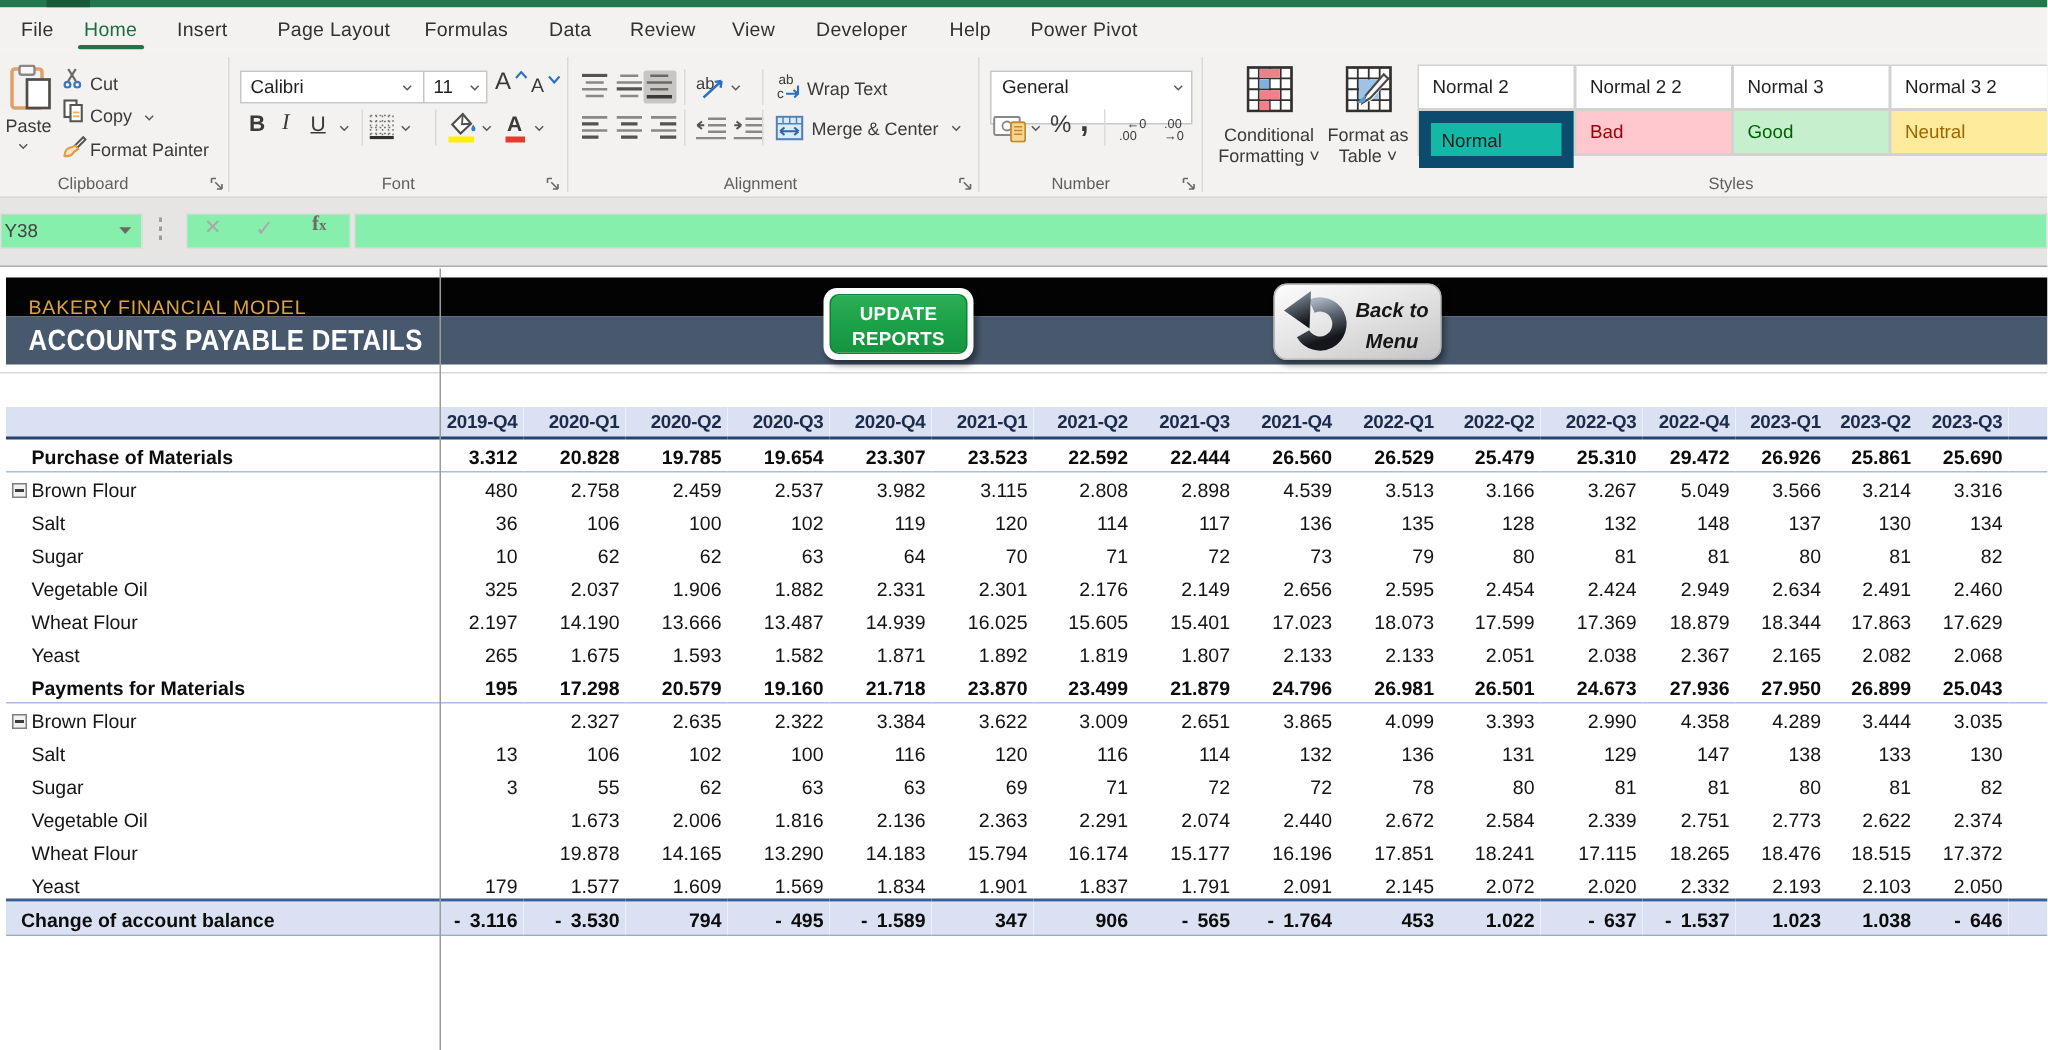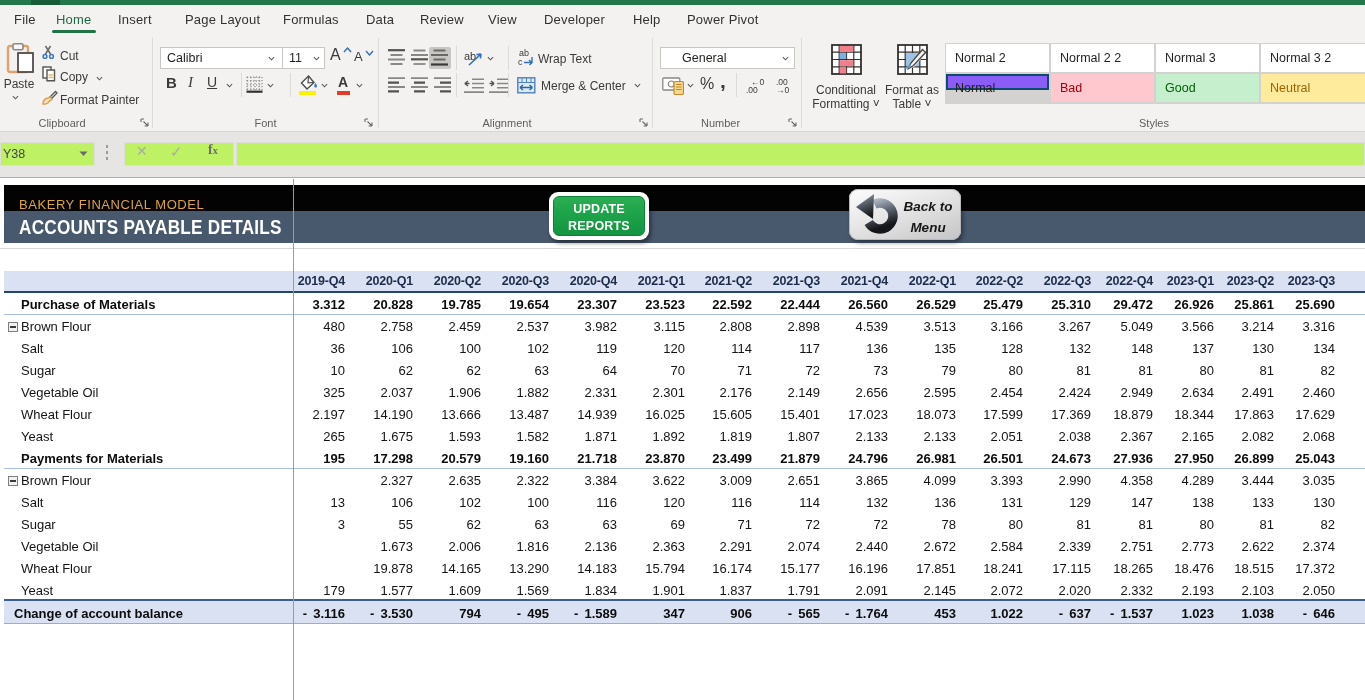--- a/index.html
+++ b/index.html
@@ -17,21 +17,21 @@
   
   #ribbon { left:0; top:33px; width:1365px; height:99px; background:#F3F2F1; border-bottom:1px solid #D8D6D4; }
   .gsep { position:absolute; top:5px; width:1px; height:90px; background:#DCDAD8; }
   .glabel { position:absolute; top:84px; font-size:11px; color:#605E5C; text-align:center; }
   .launch { position:absolute; width:10px; height:10px; }
   .rtxt { position:absolute; font-size:12px; color:#3B3A39; white-space:nowrap; }
   .caret { position:absolute; width:7px; height:5px; }
   .combo { position:absolute; background:#fff; border:1px solid #C8C6C4; font-size:12.5px; color:#201F1E; }
   
   #fbar { left:0; top:132px; width:1365px; height:46px; background:#E6E5E4; border-bottom:1px solid #ADADAD; }
-  .fbox { position:absolute; top:10px; height:24px; background:#bef264; border:1px solid #E0DEDC; }
+  .fbox { position:absolute; top:10px; height:24px; background:#86efac; border:1px solid #E0DEDC; }
   
   #sheet { left:0; top:179px; width:1365px; height:417px; background:#fff; }
   #band-black { left:4px; top:6px; width:1361px; height:26px; background:#030303; }
   #band-slate { left:4px; top:32px; width:1361px; height:32px; background:#48596E; }
   #bakery { left:15px; top:6px; height:26px; line-height:27px; font-size:13px; color:#DFA43C; letter-spacing:0.55px; }
   #apd { left:19px; top:32px; height:32px; line-height:33px; font-size:19.5px; font-weight:bold; color:#fff; transform:scaleX(0.88); transform-origin:left center; white-space:nowrap; letter-spacing:0.3px; }
   
   #btn-upd { left:549px; top:13px; width:100px; height:48px; background:#fff; border-radius:9px; box-shadow:2px 3px 4px rgba(0,0,0,0.45); }
   #btn-upd .in { position:absolute; left:4px; top:4px; width:92px; height:40px; border-radius:6px; background:linear-gradient(180deg,#2CAE54 0%,#1DA349 45%,#149440 100%); border:1px solid #0E8237; color:#fff; font-weight:bold; font-size:12.5px; text-align:center; line-height:16.5px; padding-top:4px; letter-spacing:0.2px; }
   #btn-back { left:849px; top:10px; width:112px; height:51px; border-radius:9px; background:linear-gradient(160deg,#FDFDFD 0%,#E8E8E8 40%,#C4C4C6 100%); box-shadow:2px 3px 4px rgba(0,0,0,0.4), inset 0 0 0 1px #B8B8B8; }
@@ -224,21 +224,21 @@
   <div class="rtxt" style="left:541px;top:46px;">Merge &amp; Center</div>
   <svg class="caret" style="left:634px;top:50px;" viewBox="0 0 8 5">
       <path d="M1 1 L4 4 L7 1" fill="none" stroke="#5A5856" stroke-width="1.2"></path>
     </svg>
   <div class="glabel" style="left:379px;width:256px;">Alignment</div>
   <svg class="launch" style="left:639px;top:85px;" viewBox="0 0 10 10">
       <path d="M1 1 V4 M1 1 H4 M3.5 3.5 L8 8 M8 8 V4.6 M8 8 H4.6" stroke="#6B6967" stroke-width="1.1" fill="none"></path>
     </svg>
   <div class="gsep" style="left:652px;"></div>
 
-  <div class="combo" style="left:660px;top:14px;width:135px;height:22px;line-height:21px;padding-left:21px;">General</div>
+  <div class="combo" style="left:660px;top:14px;width:135px;height:36px;line-height:21px;padding-left:7px;">General</div>
   <svg class="caret" style="left:782px;top:23px;" viewBox="0 0 8 5">
       <path d="M1 1 L4 4 L7 1" fill="none" stroke="#5A5856" stroke-width="1.2"></path>
     </svg>
   <svg class="abs" style="left:662px;top:42px;" width="22" height="20" viewBox="0 0 22 20">
     <rect x="0.8" y="3" width="17" height="12" rx="1" fill="#fff" stroke="#8A8886" stroke-width="1.3"></rect>
     <circle cx="9.3" cy="9" r="3" fill="none" stroke="#8A8886" stroke-width="1.2"></circle>
     <rect x="12" y="6.5" width="9.5" height="13" rx="1.5" fill="#F7D78C" stroke="#C18A2F" stroke-width="1.2"></rect>
     <path d="M14 9.5 H19.5 M14 12 H19.5 M14 14.5 H19.5" stroke="#C18A2F" stroke-width="1"></path>
   </svg>
   <svg class="caret" style="left:687px;top:50px;" viewBox="0 0 8 5">
@@ -279,21 +279,21 @@
     <path d="M25.5 5.5 L28.5 8.5 L16.5 21.5 L11.5 24.5 L13.5 19.5 Z" fill="#F5F5F5" stroke="#4A4846" stroke-width="1.4"></path>
     <path d="M13.5 19.5 C11 21 9.5 23.5 7 24 C9 25.5 12 24.5 13 23.5 Z" fill="#5B9BD5"></path>
   </svg>
   <div class="rtxt" style="left:872px;top:50px;width:80px;text-align:center;">Format as</div>
   <div class="rtxt" style="left:872px;top:64px;width:80px;text-align:center;">Table ˅</div>
   <div class="abs" style="left:945px;top:10px;width:420px;height:61px;background:#D4D2D0;"></div>
   <div class="abs" style="left:946px;top:11px;width:103px;height:28px;background:#fff;line-height:28px;padding-left:9px;font-size:12.5px;color:#201F1E;">Normal 2</div>
   <div class="abs" style="left:1051px;top:11px;width:103px;height:28px;background:#fff;line-height:28px;padding-left:9px;font-size:12.5px;color:#201F1E;">Normal 2 2</div>
   <div class="abs" style="left:1156px;top:11px;width:103px;height:28px;background:#fff;line-height:28px;padding-left:9px;font-size:12.5px;color:#201F1E;">Normal 3</div>
   <div class="abs" style="left:1261px;top:11px;width:104px;height:28px;background:#fff;line-height:28px;padding-left:9px;font-size:12.5px;color:#201F1E;">Normal 3 2</div>
-  <div class="abs" style="left:946px;top:41px;width:103px;height:16px;background:#8b5cf6;border:2px solid #0c4a6e;line-height:24px;padding-left:7px;font-size:12.5px;color:#201F1E;">Normal</div>
+  <div class="abs" style="left:946px;top:41px;width:103px;height:38px;background:#14b8a6;border:8px solid #0c4a6e;line-height:24px;padding-left:7px;font-size:12.5px;color:#201F1E;">Normal</div>
   <div class="abs" style="left:1051px;top:41px;width:103px;height:28px;background:#FFC7CE;line-height:28px;padding-left:9px;font-size:12.5px;color:#9C0006;">Bad</div>
   <div class="abs" style="left:1156px;top:41px;width:103px;height:28px;background:#C6EFCE;line-height:28px;padding-left:9px;font-size:12.5px;color:#006100;">Good</div>
   <div class="abs" style="left:1261px;top:41px;width:104px;height:28px;background:#FFEB9C;line-height:28px;padding-left:9px;font-size:12.5px;color:#9C6500;">Neutral</div>
   <div class="glabel" style="left:943px;width:422px;">Styles</div>
 </div>
 <div id="fbar" class="abs">
   <div class="fbox" style="left:0px;width:95px;line-height:23px;font-size:12.5px;color:#444;padding-left:2px;">Y38</div>
   <svg class="abs" style="left:79px;top:19px;" width="9" height="6" viewBox="0 0 9 6">
       <path d="M0.5 0.5 L4.5 5 L8.5 0.5 Z" fill="#6B6967"></path>
     </svg>

